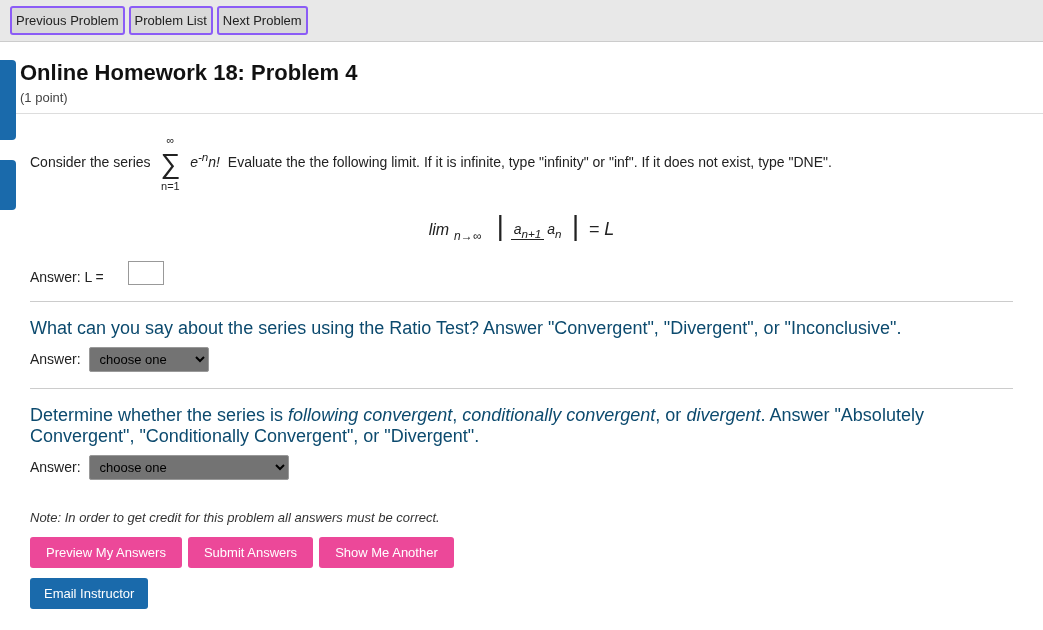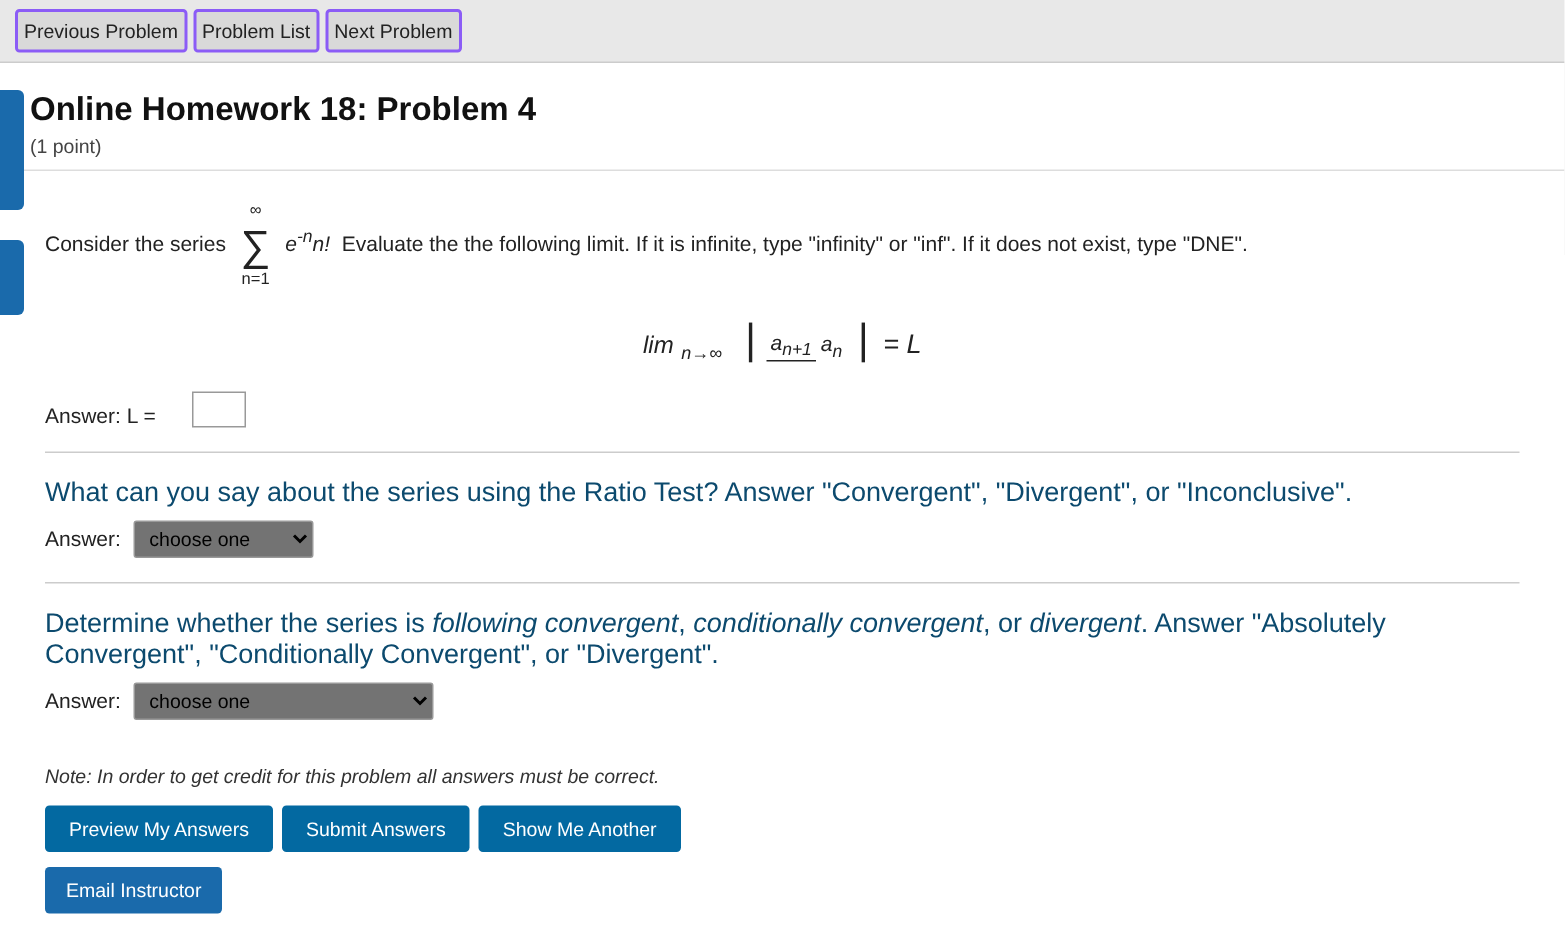--- a/index.html
+++ b/index.html
@@ -146,21 +146,21 @@
       margin-bottom: 10px;
     }
 
     .btn-primary {
       padding: 8px 16px;
       font-size: 13px;
       border: none;
       border-radius: 3px;
       cursor: pointer;
       color: #fff;
-      background: #0369a1;
+      background: #ec4899;
     }
 
     .attempts-text {
       font-size: 13px;
       color: #333;
       line-height: 1.6;
       margin-bottom: 12px;
     }
 
     .btn-email {

